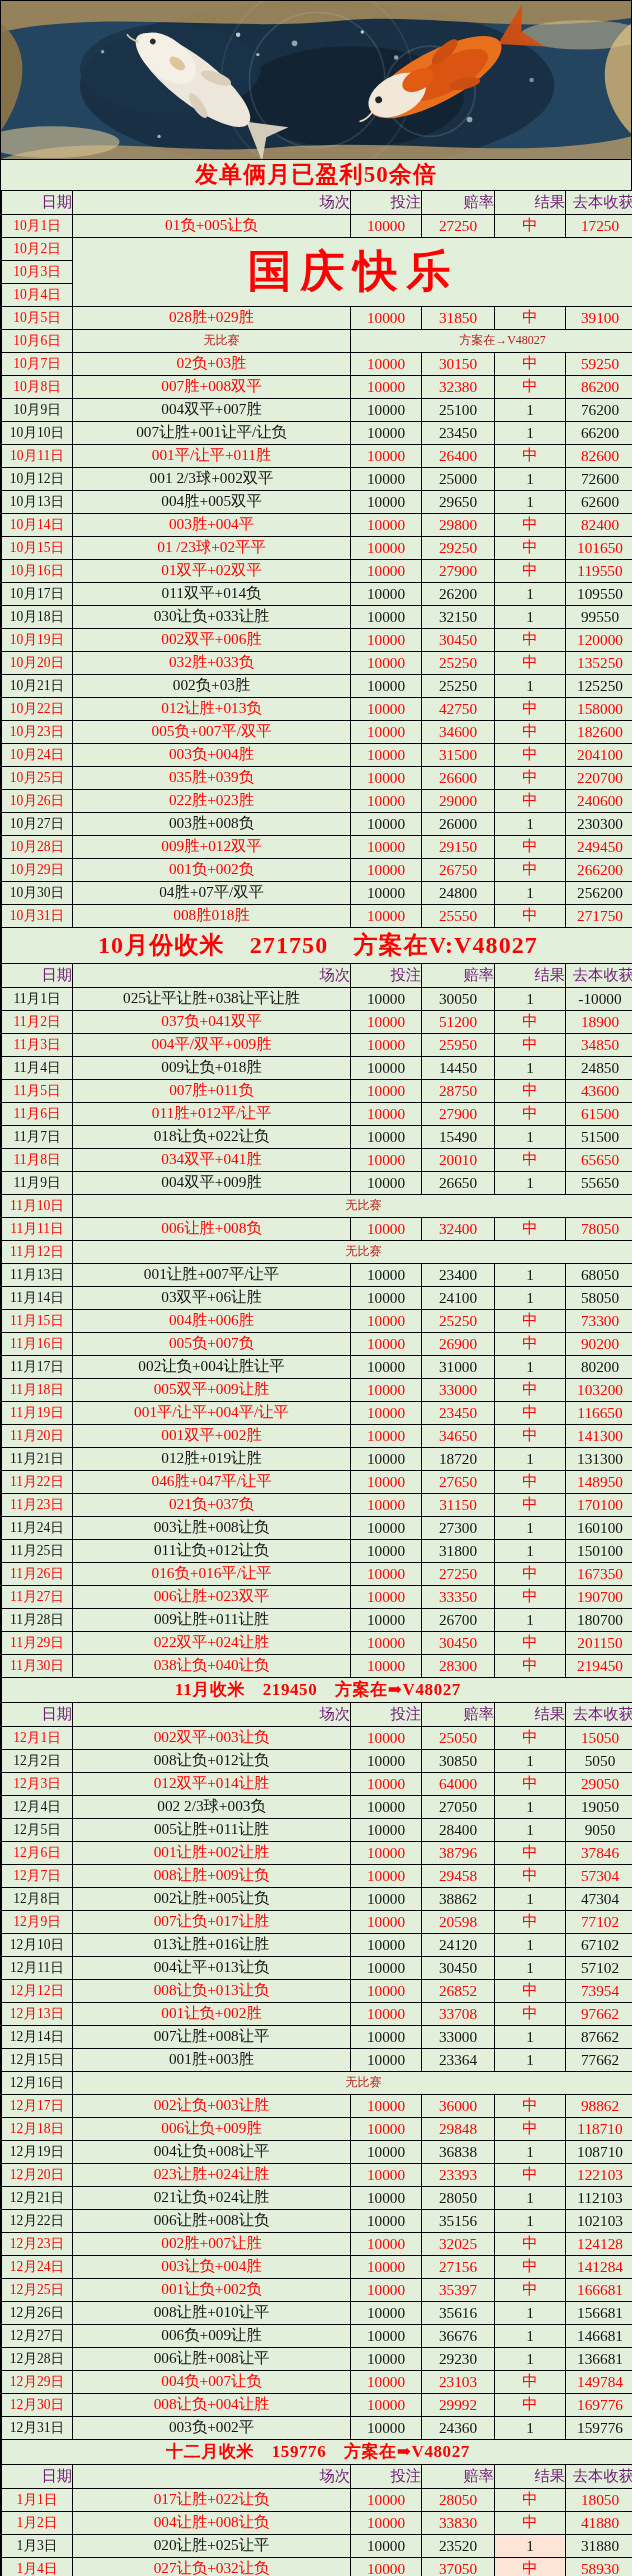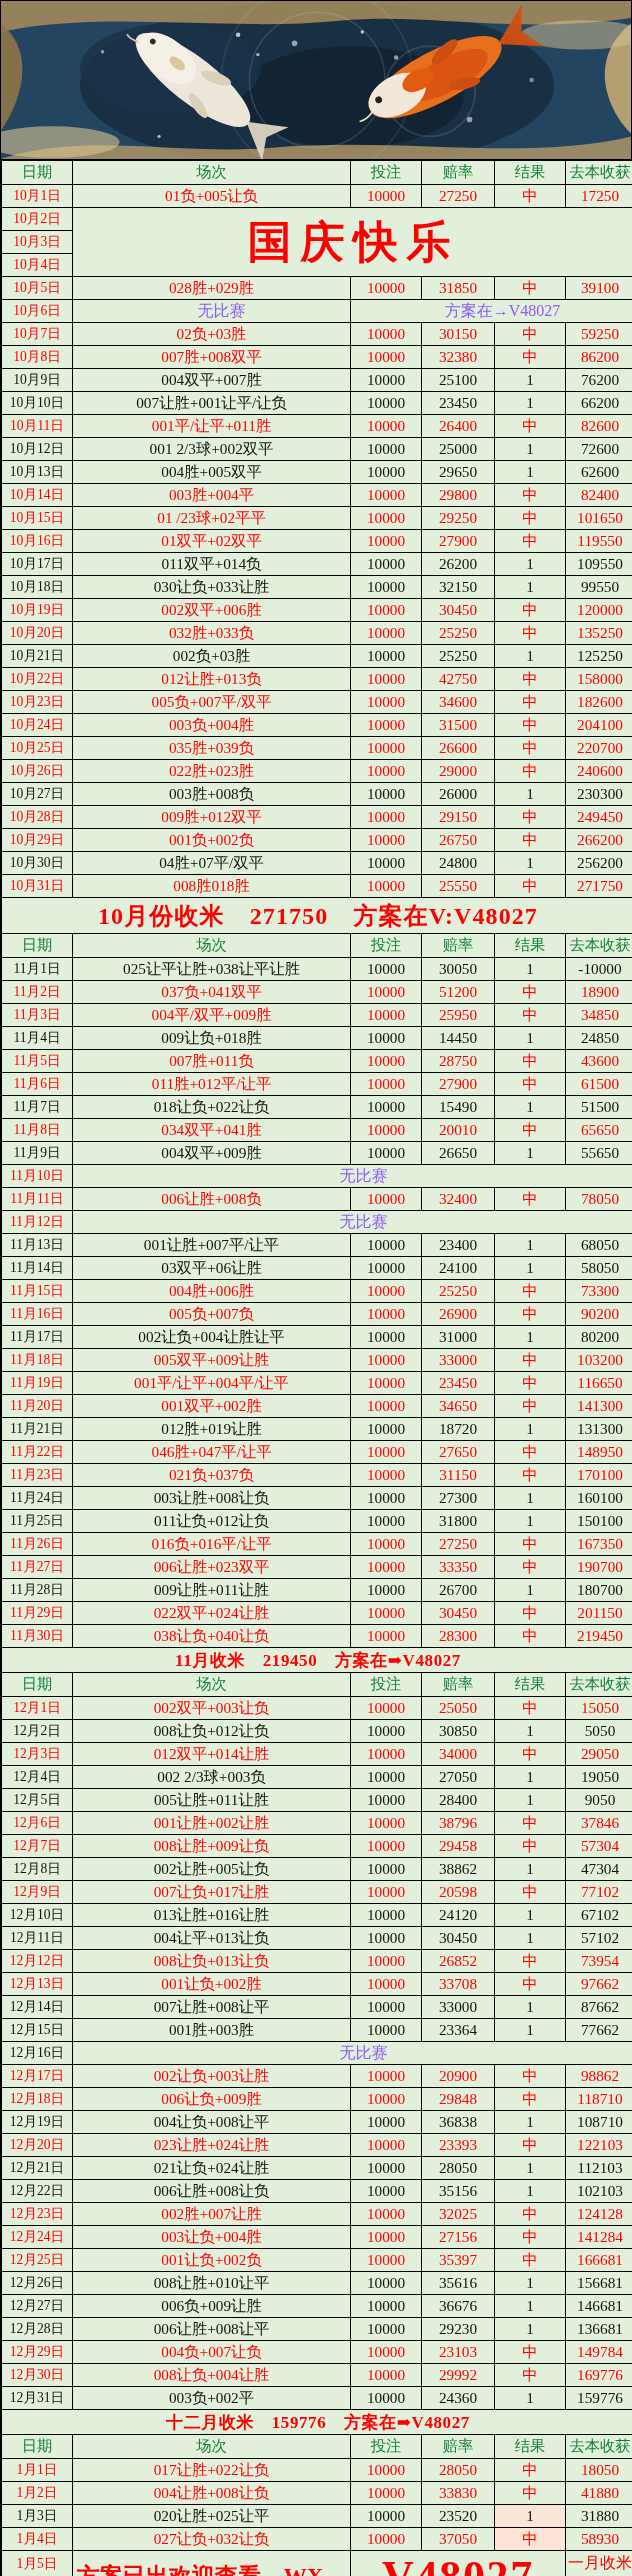--- a/index.html
+++ b/index.html
@@ -28,30 +28,30 @@
     background:#e2efda;
   }
   td, th {
     border:1.1px solid #000;
     text-align:center;
     vertical-align:middle;
     overflow:hidden;
     white-space:nowrap;
   }
   th.col-head {
-    color:#15803d; font-size:15.3px; font-weight:normal; height:24px;
+    color:#701a75; font-size:15.3px; font-weight:normal; height:24px;text-align:right;
   }
   td { font-size:15.3px; height:23px; }
   td.date { font-size:13.6px; }
   .c-red  { color:#ff0000; }
   .c-black{ color:#111111; }
   td.holiday {
     font-size:44px; font-weight:bold; color:#ff0000; letter-spacing:9px;
   }
-  td.nomatch { color:#8b5cf6; font-size:16px;padding-left:20px; }
+  td.nomatch { color:#b91c1c; font-size:12px;padding-left:20px; }
   td.sum { color:#ff0000; font-weight:bold; }
   td.sum-big   { font-size:24px; height:36px; letter-spacing:1.1px; }
   td.sum-small { font-size:17px; height:25px; letter-spacing:0.6px; }
   td.hl { background:#fce4d6; }
   td.promo { font-size:23px; font-weight:bold; color:#ff0000; }
   td.vcode { font-size:44px; color:#ff0000; font-weight:bold; letter-spacing:1.7px; }
   td.right-mini { font-size:16px; color:#ff0000; height:23px; }
 </style>
 </head>
 <body>
@@ -107,20 +107,21 @@
         <ellipse cx="-75" cy="-4" rx="55" ry="34" fill="#f2e8da"></ellipse>
         <ellipse cx="-30" cy="-10" rx="30" ry="18" fill="#e35a12"></ellipse>
         <ellipse cx="35" cy="-32" rx="30" ry="11" fill="#cc4e10" transform="rotate(-16 35 -32)"></ellipse>
         <ellipse cx="40" cy="34" rx="28" ry="10" fill="#cc4e10" transform="rotate(16 40 34)"></ellipse>
         <circle cx="-108" cy="-12" r="6" fill="#222222"></circle>
         <path d="M-128,2 q-16,8 -28,4" stroke="#e8dfcf" stroke-width="3" fill="none"></path>
       </g>
     </svg>
   </div>
 
+  <div class="title-bar">发单俩月已盈利50余倍</div>
 
   <table class="records">
     <colgroup>
       <col style="width:71px">
         <col style="width:278px">
         <col style="width:71px">
       <col style="width:73px">
         <col style="width:71px">
         <col style="width:69px">
     </colgroup>
@@ -631,21 +632,21 @@
           <td class="c-black">008让负+012让负</td>
           <td class="c-black">10000</td>
           <td class="c-black">30850</td>
           <td class="c-black">1</td>
           <td class="c-black">5050</td>
         </tr>
         <tr>
           <td class="date c-red">12月3日</td>
           <td class="c-red">012双平+014让胜</td>
           <td class="c-red">10000</td>
-          <td class="c-red">34000</td>
+          <td class="c-red">64000</td>
           <td class="c-red">中</td>
           <td class="c-red">29050</td>
         </tr>
         <tr>
           <td class="date c-black">12月4日</td>
           <td class="c-black">002 2/3球+003负</td>
           <td class="c-black">10000</td>
           <td class="c-black">27050</td>
           <td class="c-black">1</td>
           <td class="c-black">19050</td>
@@ -739,21 +740,21 @@
           <td class="c-black">77662</td>
         </tr>
         <tr>
           <td class="date c-black">12月16日</td>
           <td class="nomatch" colspan="5">无比赛</td>
         </tr>
         <tr>
           <td class="date c-red">12月17日</td>
           <td class="c-red">002让负+003让胜</td>
           <td class="c-red">10000</td>
-          <td class="c-red">20900</td>
+          <td class="c-red">36000</td>
           <td class="c-red">中</td>
           <td class="c-red">98862</td>
         </tr>
         <tr>
           <td class="date c-red">12月18日</td>
           <td class="c-red">006让负+009胜</td>
           <td class="c-red">10000</td>
           <td class="c-red">29848</td>
           <td class="c-red">中</td>
           <td class="c-red">118710</td>

